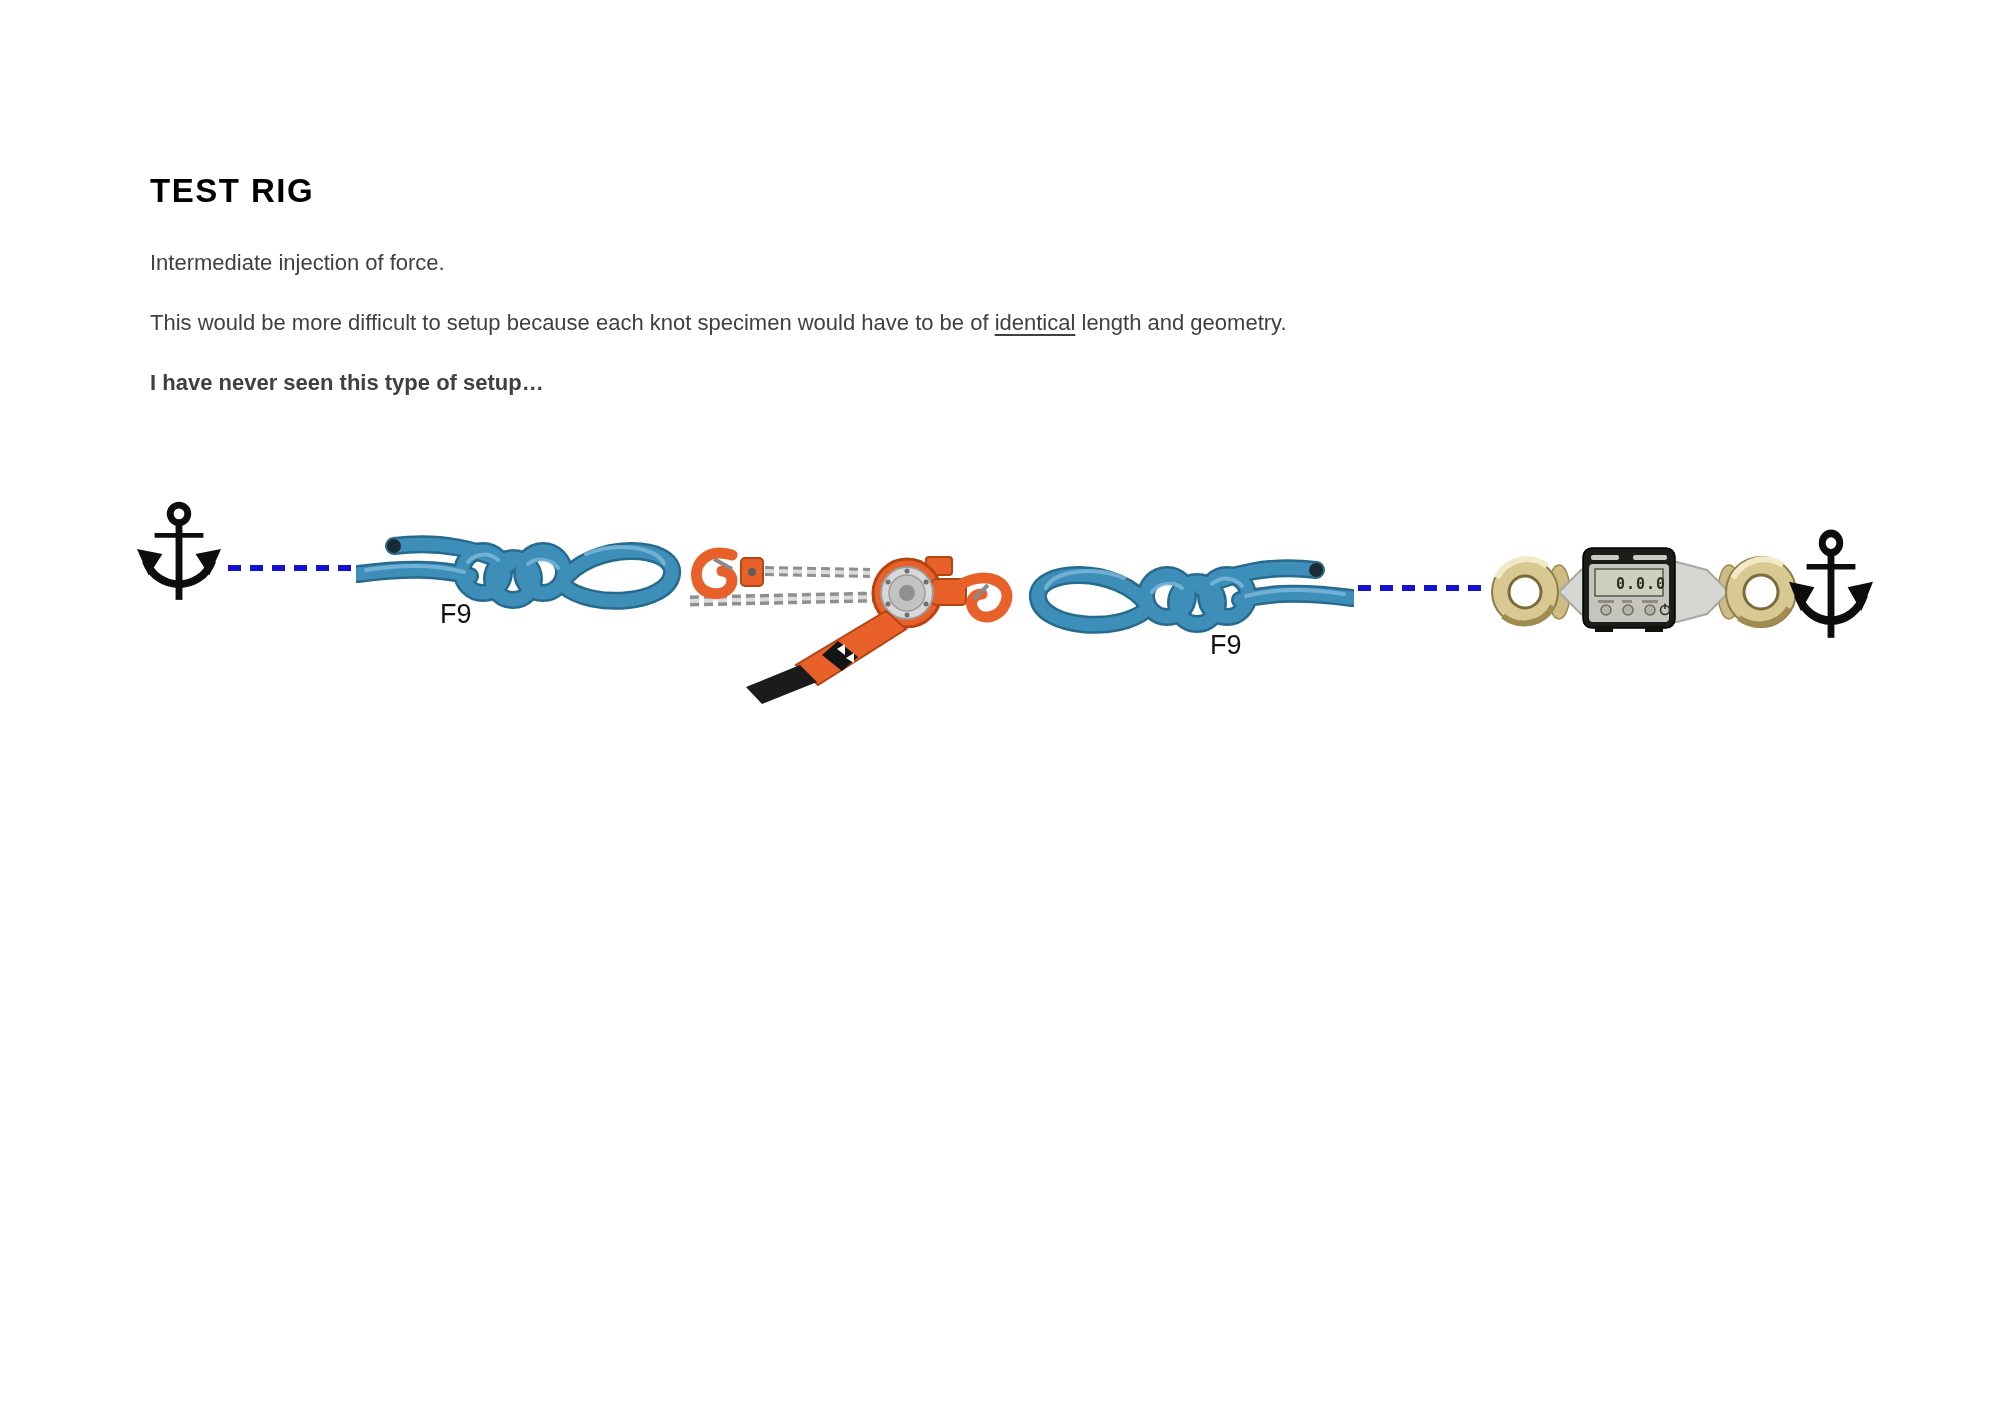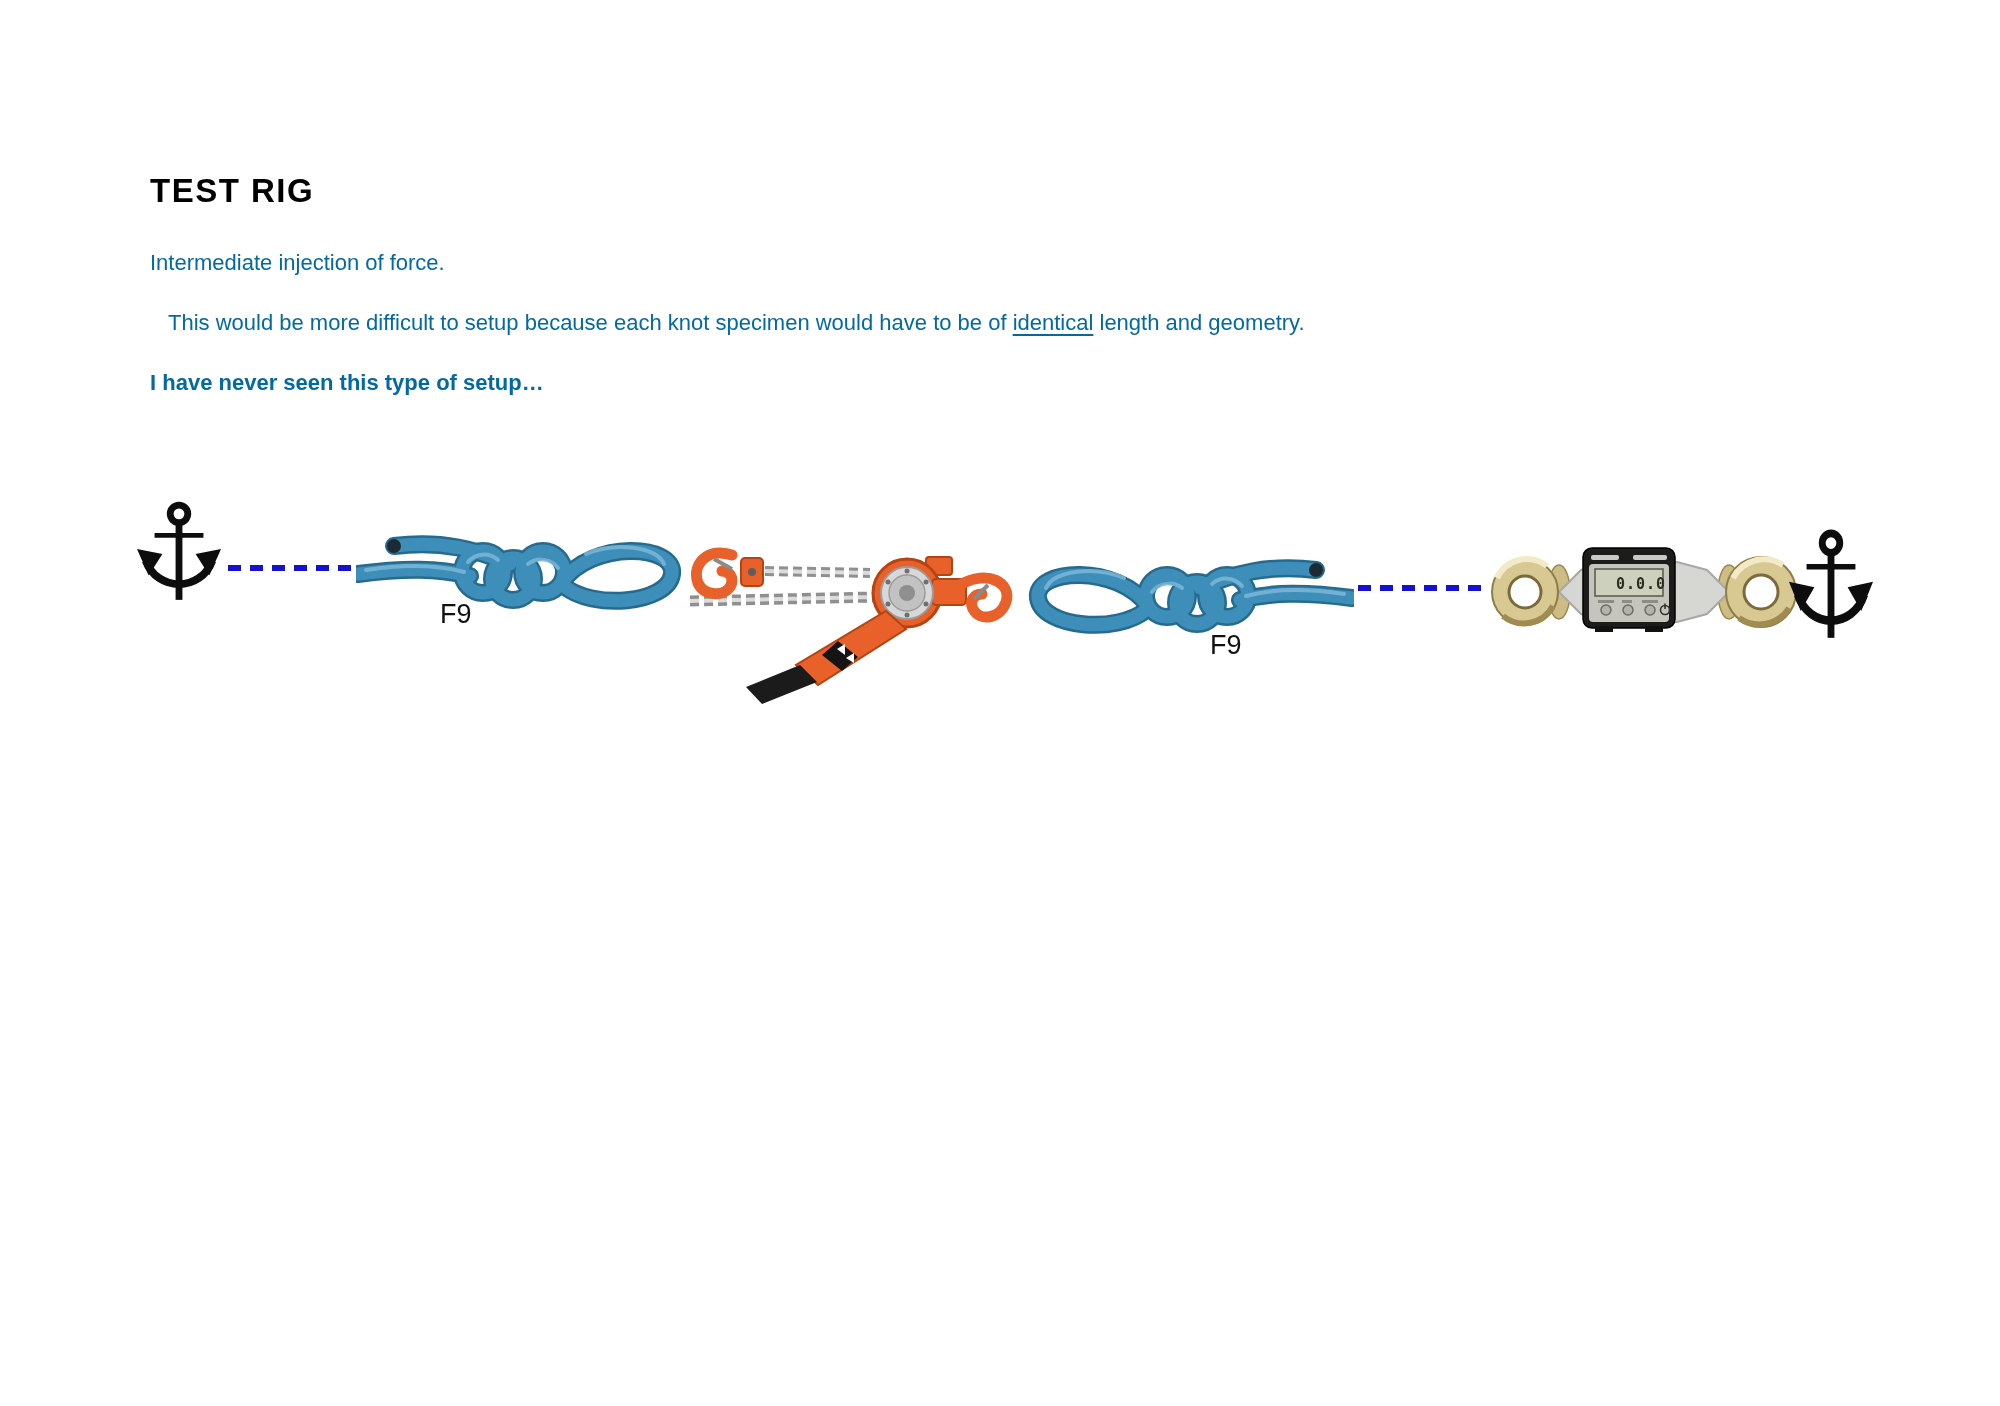--- a/index.html
+++ b/index.html
@@ -1,22 +1,22 @@
 <!DOCTYPE html>
 <html><head>
 <meta charset="utf-8">
 <style>
   html,body{margin:0;padding:0;background:#ffffff;}
   .page{position:relative;width:2000px;height:1406px;background:#ffffff;overflow:hidden;
         font-family:"Liberation Sans",sans-serif;color:#1a1a1a;text-align:center;}
   .abs{position:absolute;}
   .title{left:150px;top:172px;font-size:33px;font-weight:bold;letter-spacing:1.5px;color:#000;}
-  .body-text{font-size:22px;line-height:26px;white-space:nowrap;color:#0369a1;}
+  .body-text{font-size:22px;line-height:26px;white-space:nowrap;color:#404040;}
   .p1{left:150px;top:250px;}
-  .p2{left:168px;top:310px;}
+  .p2{left:150px;top:310px;}
   .p3{left:150px;top:370px;font-weight:bold;}
   .u{text-decoration:underline;text-underline-offset:4px;}
   .f9{font-size:27px;color:#111;}
   .f9-1{left:440px;top:599px;}
   .f9-2{left:1210px;top:630px;}
   .caption{left:768px;top:721px;font-size:22px;white-space:nowrap;color:#1a1a1a;}
   .dash{height:6px;background:repeating-linear-gradient(90deg,#1212cf 0 13px,transparent 13px 22px);}
   .dash1{left:228px;top:565px;width:131px;}
   .dash2{left:1358px;top:585px;width:123px;}
   .anchor-left{left:136px;top:500px;}

